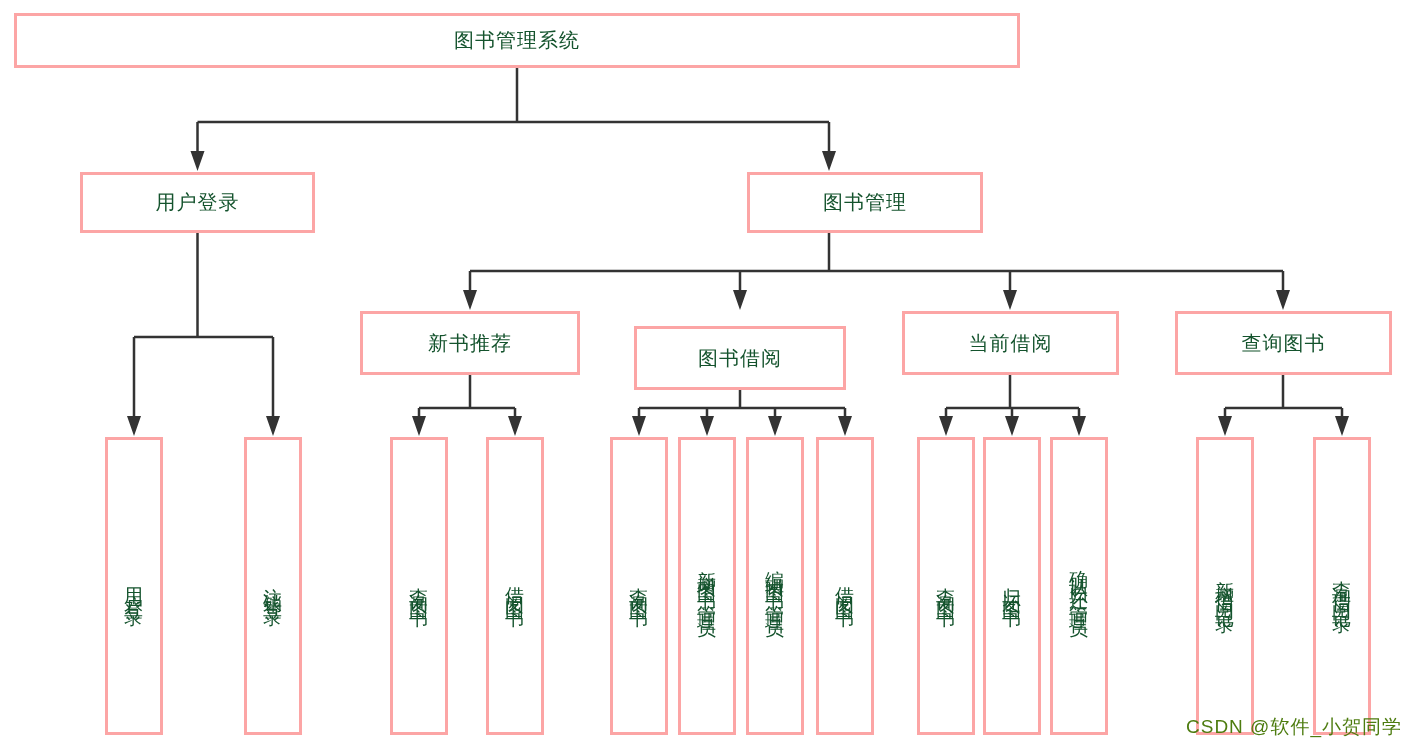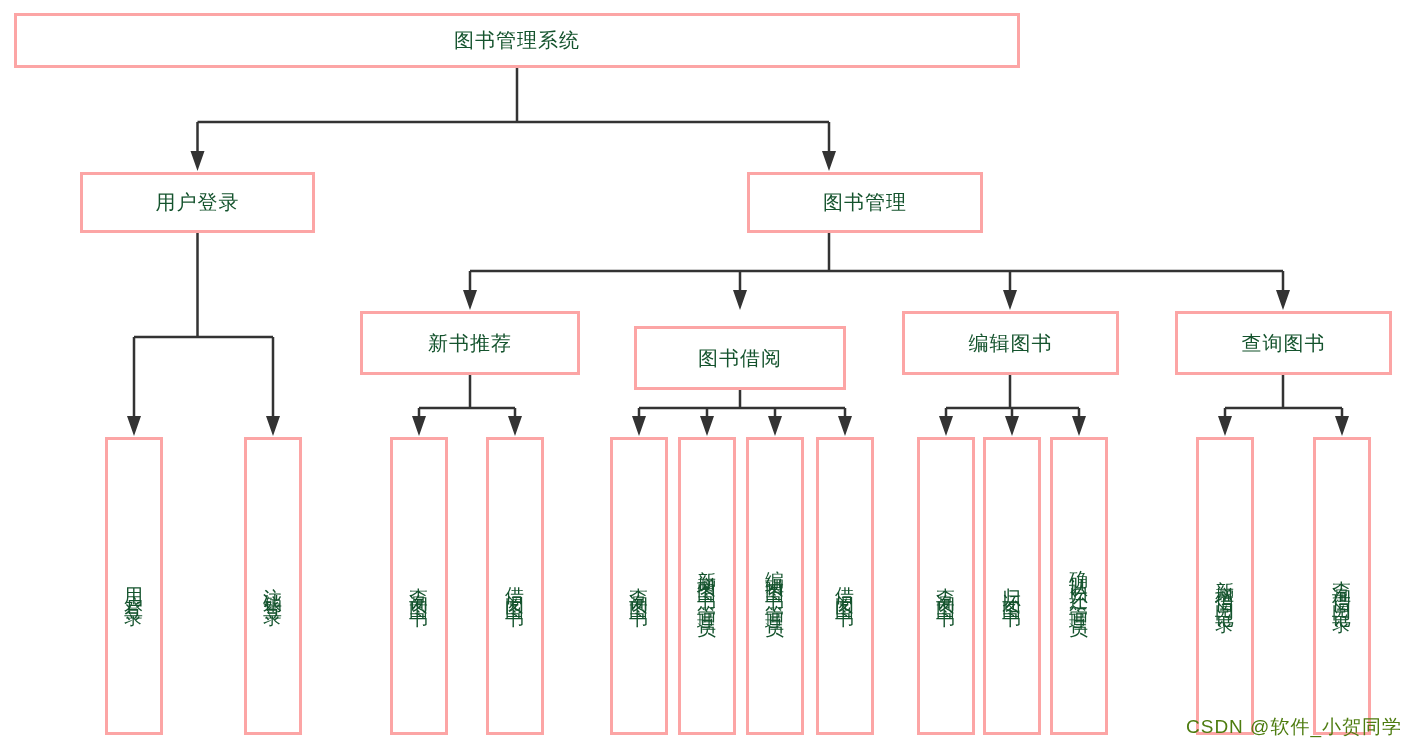--- a/index.html
+++ b/index.html
@@ -115,21 +115,21 @@
       M1335 416 L1349 416 L1342 436 Z"></path>
   </svg>
 
   <div class="box root">图书管理系统</div>
 
   <div class="box lv2a">用户登录</div>
   <div class="box lv2b">图书管理</div>
 
   <div class="box lv3 lv3a">新书推荐</div>
   <div class="box lv3 lv3b">图书借阅</div>
-  <div class="box lv3 lv3c">编辑图书</div>
+  <div class="box lv3 lv3c">当前借阅</div>
   <div class="box lv3 lv3d">查询图书</div>
 
   <div class="box leaf p1">用户登录</div>
   <div class="box leaf p2">注销登录</div>
 
   <div class="box leaf p3">查询图书</div>
   <div class="box leaf p4">借阅图书</div>
 
   <div class="box leaf p5">查询图书</div>
   <div class="box leaf p6">新增图书（管理员）</div>

